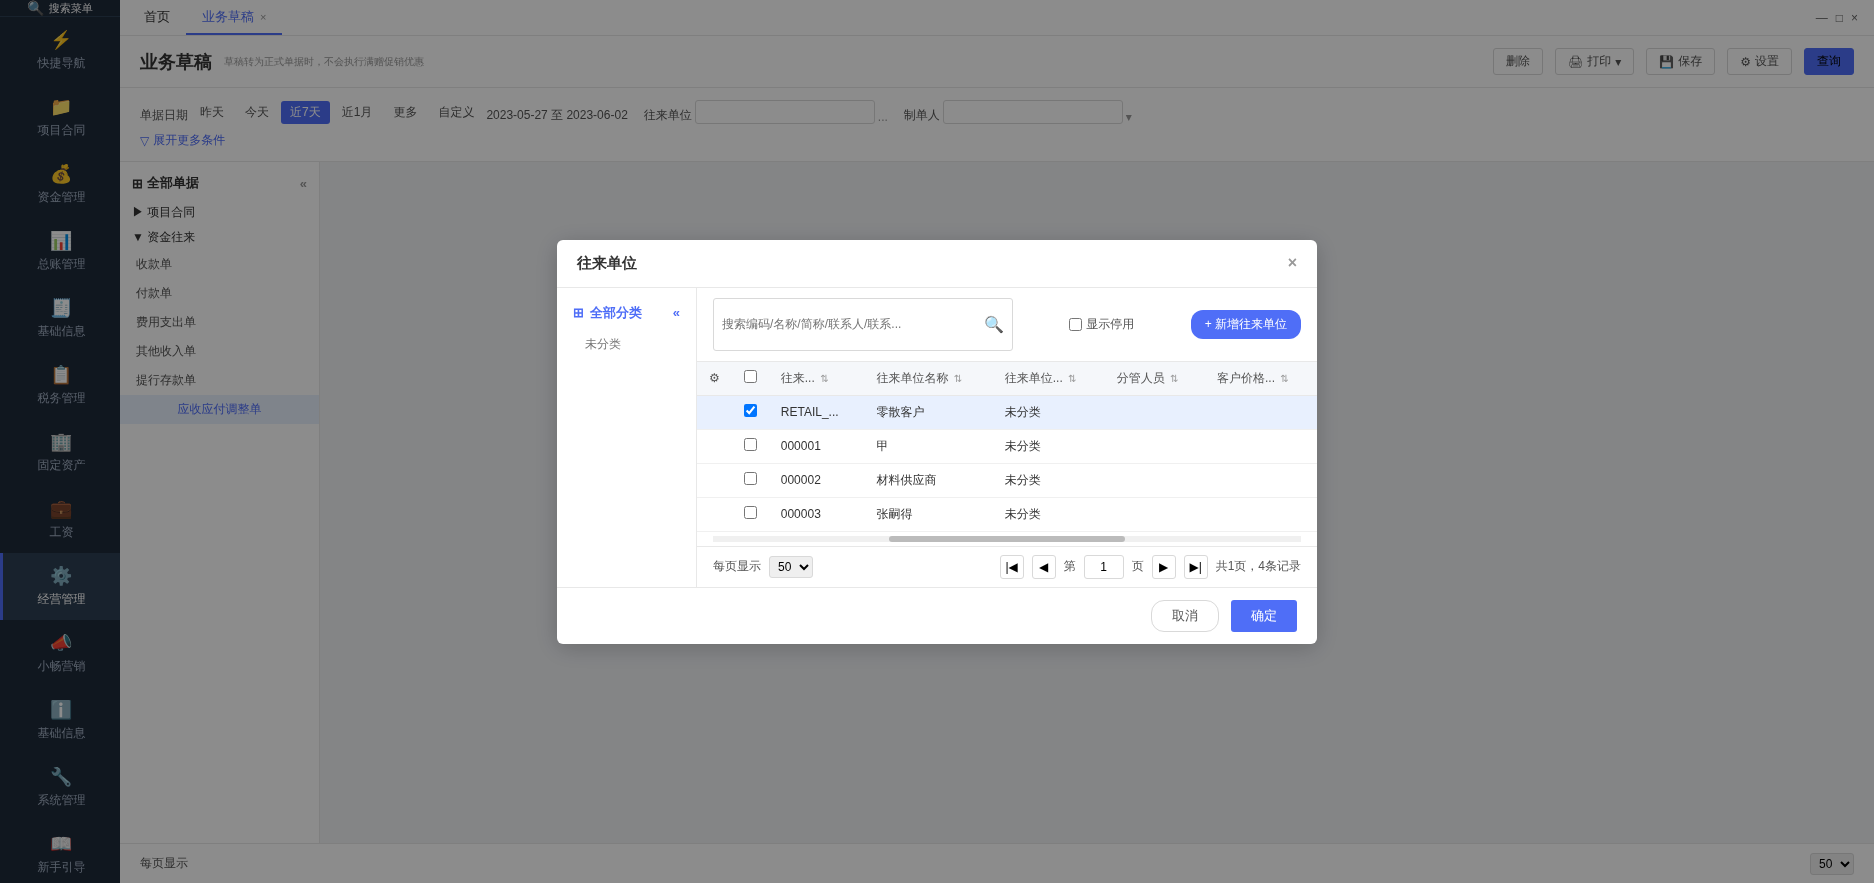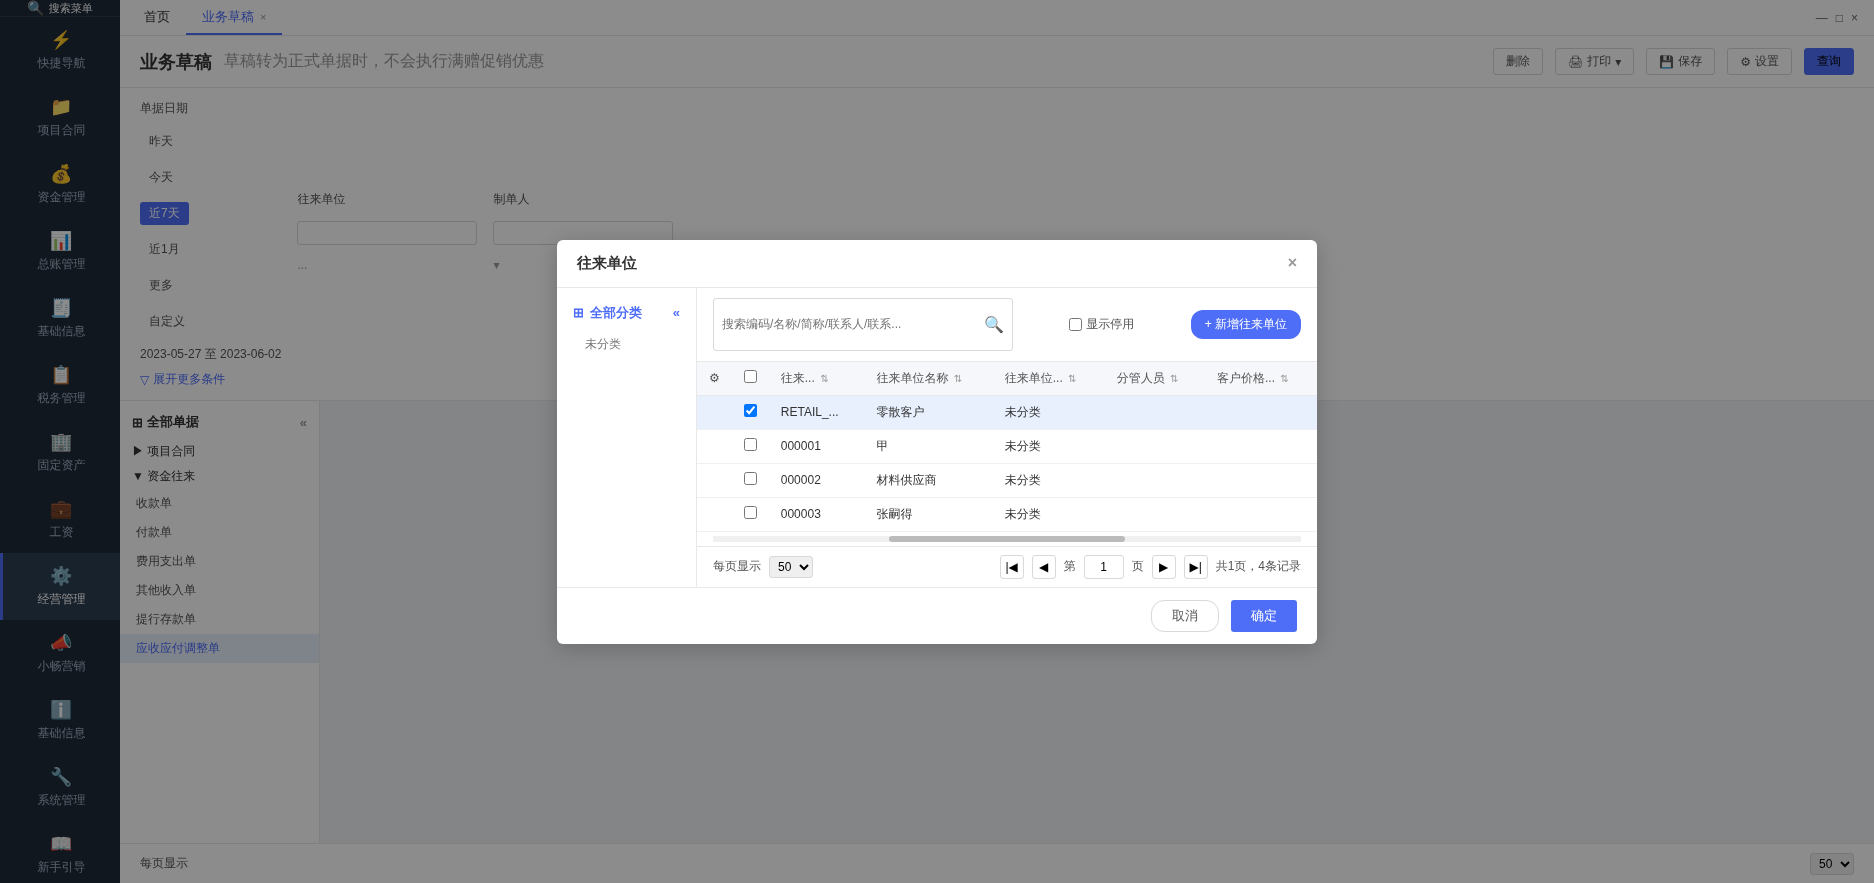--- a/index.html
+++ b/index.html
@@ -77,21 +77,21 @@
     .page-header {
       height: 52px;
       background: #fff;
       display: flex;
       align-items: center;
       padding: 0 20px;
       border-bottom: 1px solid #e8e8e8;
       justify-content: space-between;
     }
     .page-title { font-size: 18px; font-weight: bold; color: #333; }
-    .page-subtitle { font-size: 16px; color: #999; margin-left: 12px; }
+    .page-subtitle { font-size: 10px; color: #999; margin-left: 12px; }
     .header-actions { display: flex; align-items: center; gap: 12px; }
     .header-btn {
       font-size: 12px;
       color: #555;
       cursor: pointer;
       display: flex;
       align-items: center;
       gap: 4px;
       border: 1px solid #d9d9d9;
       padding: 4px 12px;
@@ -100,21 +100,21 @@
     }
     .header-btn.primary { background: #4f6ef7; color: #000000; border-color: #4f6ef7; }
 
     
     .filter-bar {
       background: #fff;
       padding: 12px 20px;
       border-bottom: 1px solid #e8e8e8;
     }
     .filter-row { display: flex; align-items: center; gap: 16px; flex-wrap: wrap; }
-    .filter-item { display: flex; align-items: flex-start; gap: 13px; font-size: 12px; color: #555; flex-direction: column; }
+    .filter-item { display: flex; align-items: flex-end; gap: 3px; font-size: 12px; color: #555; }
     .filter-label { white-space: nowrap; }
     .filter-input {
       border: 1px solid #d9d9d9;
       border-radius: 3px;
       padding: 4px 8px;
       font-size: 12px;
       width: 180px;
     }
     .date-btn {
       padding: 2px 8px;
@@ -153,21 +153,21 @@
     }
     .left-panel-item {
       padding: 6px 16px;
       font-size: 12px;
       color: #555;
       cursor: pointer;
       display: flex;
       align-items: center;
       gap: 6px;
     }
-    .left-panel-item.active { background: #e8f0fe; color: #4f6ef7; }
+    .left-panel-item.active { background: #e8f0fe; color: #4f6ef7; justify-content: center; }
     .left-panel-group { padding: 4px 12px; font-size: 12px; color: #333; cursor: pointer; font-weight: 500; }
 
     
     .right-panel {
       flex: 1;
       overflow: auto;
       background: #f0f2f5;
       display: flex;
       align-items: center;
       justify-content: center;

